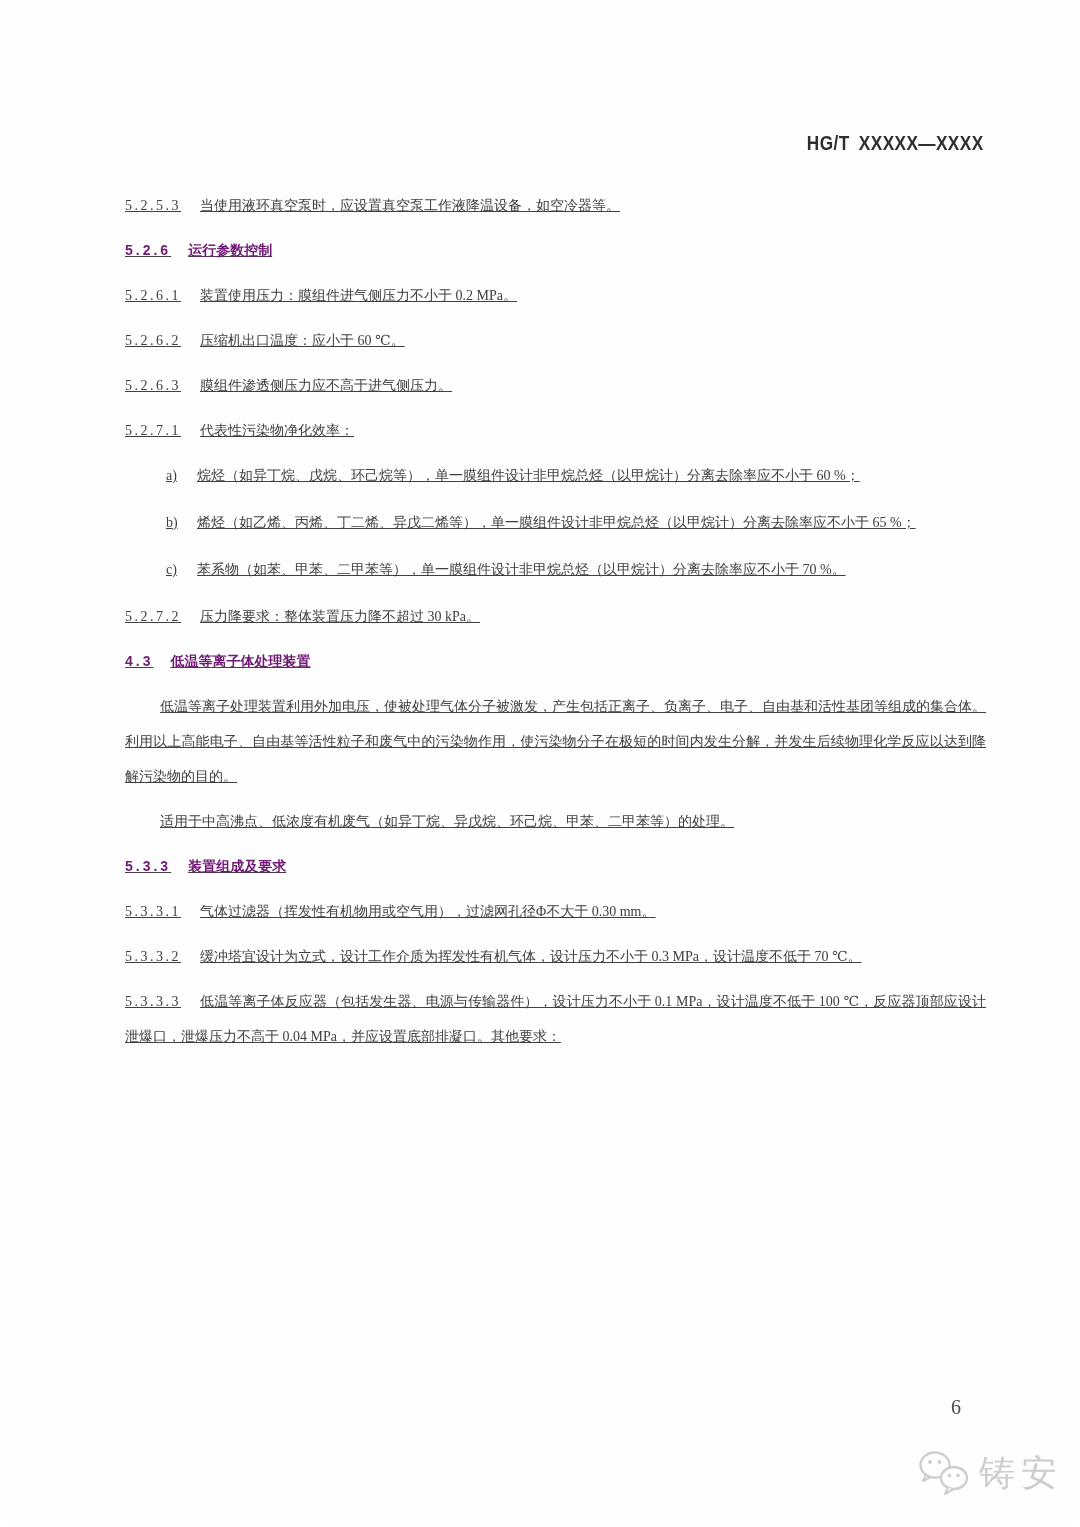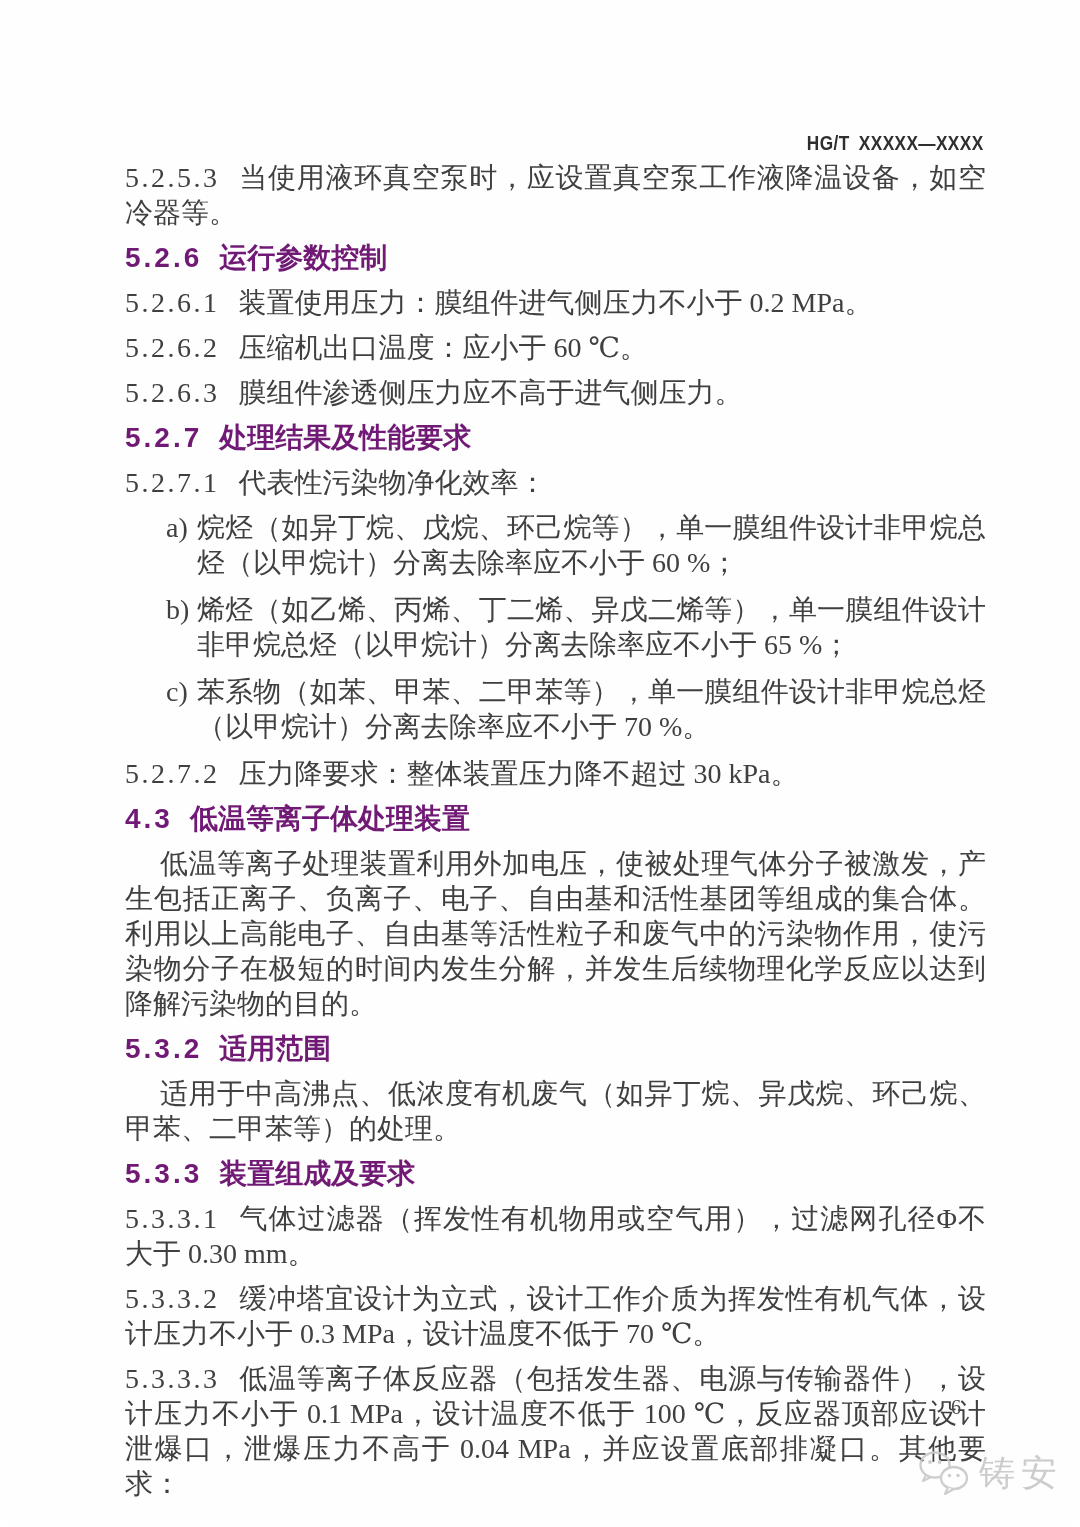--- a/index.html
+++ b/index.html
@@ -27,25 +27,26 @@
     color: #2f2f2f;
     letter-spacing: 0.5px;
     word-spacing: 5px;
     transform: scaleX(0.82);
     transform-origin: right center;
     white-space: nowrap;
   }
   .content {
     position: absolute;
     left: 125px;
-    top: 160px;
+    top: 188px;
     width: 861px;
-    font-size: 28px;
+    font-size: 14px;
     line-height: 35px;
     text-align: justify;
+    text-decoration: underline;
   }
   .content p { margin: 0 0 10px 0; }
   .num {
     letter-spacing: 2.5px;
     margin-right: 19px;
     white-space: nowrap;
   }
   .heading-block {
     font-family: "Liberation Sans", "DejaVu Sans", sans-serif;
     font-weight: 600;
@@ -97,38 +98,36 @@
 <div class="page">
 
   <div class="doc-header">HG/T XXXXX—XXXX</div>
 
   <div class="content" id="doc-content">
       <p class="clause-block"><span class="num">5.2.5.3</span><span>当使用液环真空泵时，应设置真空泵工作液降温设备，如空冷器等。</span></p>
       <p class="heading-block"><span class="num">5.2.6</span><span>运行参数控制</span></p>
       <p class="clause-block"><span class="num">5.2.6.1</span><span>装置使用压力：膜组件进气侧压力不小于 0.2 MPa。</span></p>
       <p class="clause-block"><span class="num">5.2.6.2</span><span>压缩机出口温度：应小于 60 ℃。</span></p>
       <p class="clause-block"><span class="num">5.2.6.3</span><span>膜组件渗透侧压力应不高于进气侧压力。</span></p>
-      <p class="heading-block"><span class="num">5.2.7</span><span>处理结果及性能要求</span></p>
       <p class="clause-block"><span class="num">5.2.7.1</span><span>代表性污染物净化效率：</span></p>
       <div class="list-block">
         <span class="marker">a)</span>
         <span class="ltxt">烷烃（如异丁烷、戊烷、环己烷等），单一膜组件设计非甲烷总烃（以甲烷计）分离去除率应不小于 60 %；</span>
       </div>
       <div class="list-block">
         <span class="marker">b)</span>
         <span class="ltxt">烯烃（如乙烯、丙烯、丁二烯、异戊二烯等），单一膜组件设计非甲烷总烃（以甲烷计）分离去除率应不小于 65 %；</span>
       </div>
       <div class="list-block">
         <span class="marker">c)</span>
         <span class="ltxt">苯系物（如苯、甲苯、二甲苯等），单一膜组件设计非甲烷总烃（以甲烷计）分离去除率应不小于 70 %。</span>
       </div>
       <p class="clause-block"><span class="num">5.2.7.2</span><span>压力降要求：整体装置压力降不超过 30 kPa。</span></p>
       <p class="heading-block"><span class="num">4.3</span><span>低温等离子体处理装置</span></p>
       <p class="para-block"><span>低温等离子处理装置利用外加电压，使被处理气体分子被激发，产生包括正离子、负离子、电子、自由基和活性基团等组成的集合体。利用以上高能电子、自由基等活性粒子和废气中的污染物作用，使污染物分子在极短的时间内发生分解，并发生后续物理化学反应以达到降解污染物的目的。</span></p>
-      <p class="heading-block"><span class="num">5.3.2</span><span>适用范围</span></p>
       <p class="para-block"><span>适用于中高沸点、低浓度有机废气（如异丁烷、异戊烷、环己烷、甲苯、二甲苯等）的处理。</span></p>
       <p class="heading-block"><span class="num">5.3.3</span><span>装置组成及要求</span></p>
       <p class="clause-block"><span class="num">5.3.3.1</span><span>气体过滤器（挥发性有机物用或空气用），过滤网孔径Φ不大于 0.30 mm。</span></p>
       <p class="clause-block"><span class="num">5.3.3.2</span><span>缓冲塔宜设计为立式，设计工作介质为挥发性有机气体，设计压力不小于 0.3 MPa，设计温度不低于 70 ℃。</span></p>
       <p class="clause-block"><span class="num">5.3.3.3</span><span>低温等离子体反应器（包括发生器、电源与传输器件），设计压力不小于 0.1 MPa，设计温度不低于 100 ℃，反应器顶部应设计泄爆口，泄爆压力不高于 0.04 MPa，并应设置底部排凝口。其他要求：</span></p>
     </div>
 
   <div class="page-number">6</div>
 
   <div class="watermark">

